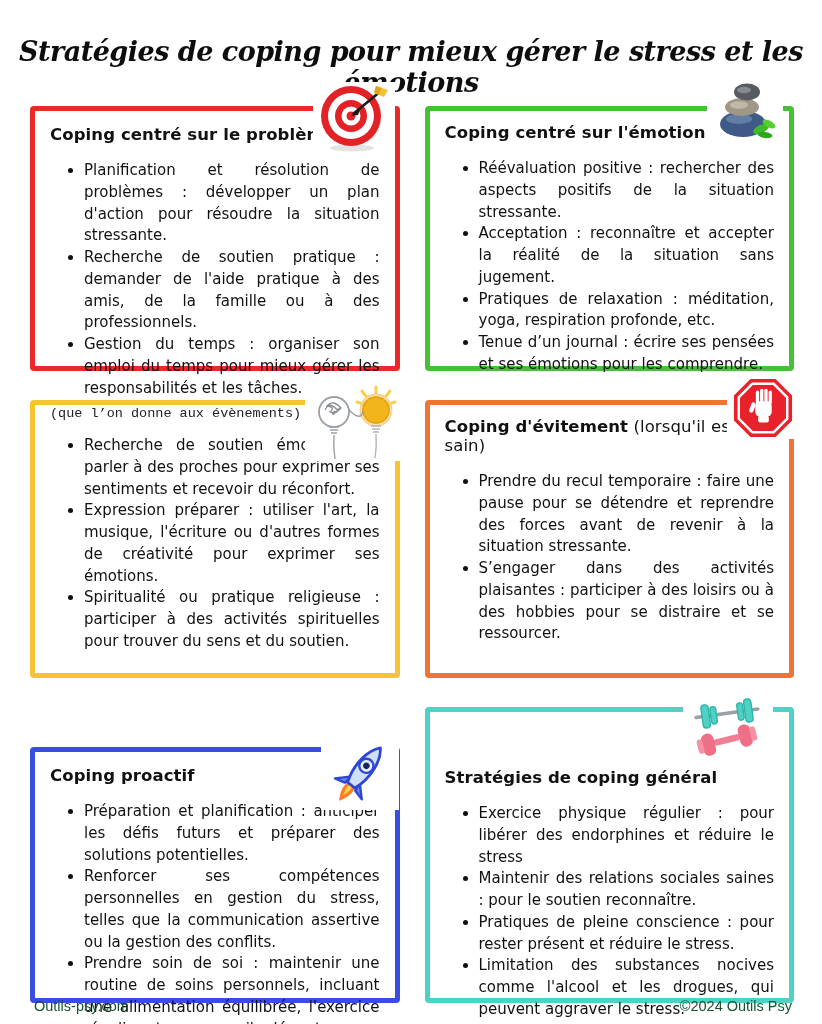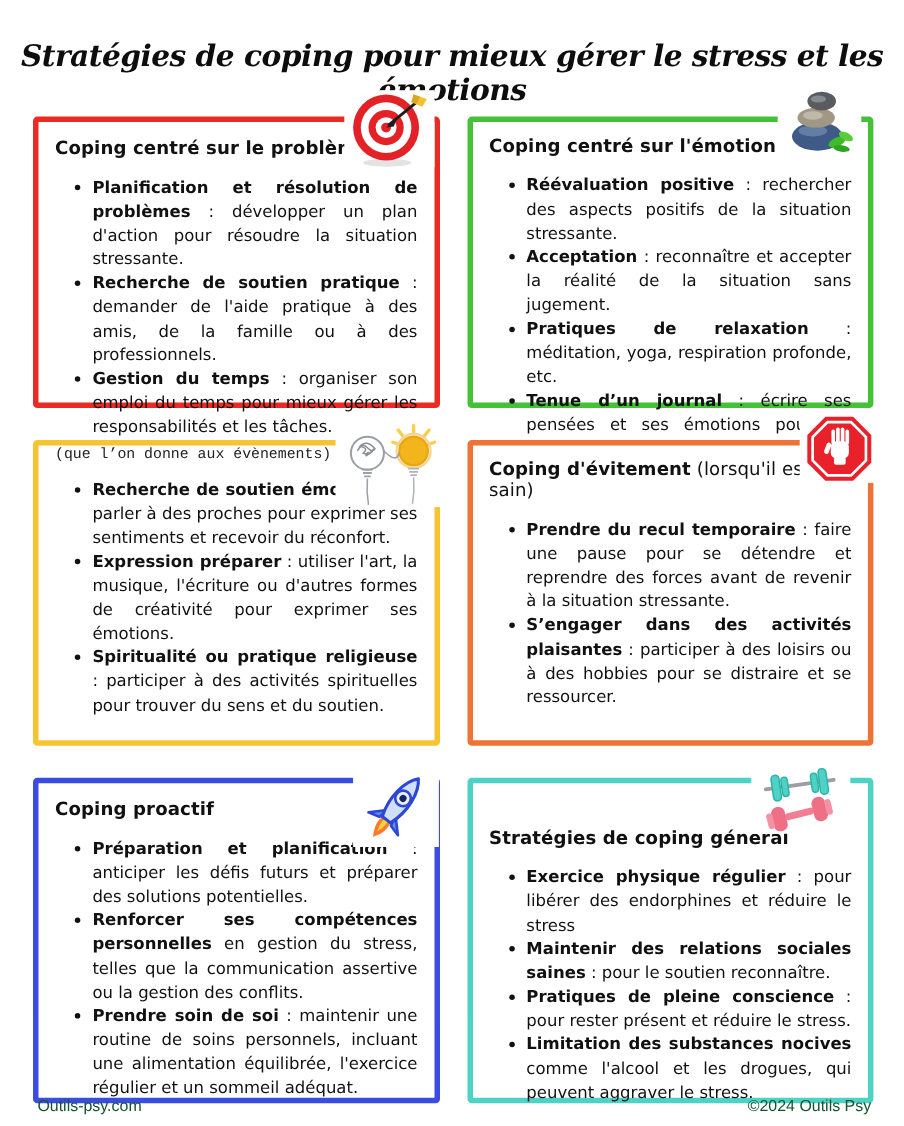--- a/index.html
+++ b/index.html
@@ -57,28 +57,28 @@
   .box ul{
     margin:0;
     padding:0 0 0 34px;
   }
   .box li{
     font-size:15px;
     line-height:1.45;
     text-align:justify;
     color:#111;
   }
-  .box li b{font-weight:700;}
+  .box li b{font-weight:400;}
   
   .b1{padding-top:14px;}
   .b2{}
   .b3{padding-top:14px;}
   .b4{}
   .b5{padding-top:14px;}
-  .b6{padding-top:40px;}
+  .b6{padding-top:56px;}
   
   .icon-wrap{
     position:absolute;
     background:#fff;
     padding:0 5px;
     line-height:0;
   }
   .i1{top:-29px;right:0px;}
   .i2{top:-32px;right:6px;}
   .i3{top:-20px;right:-16px;}
@@ -196,21 +196,21 @@
           </g>
         </svg>
       </div>
       <h2><b>Coping d'évitement</b><span class="hsuffix"> (lorsqu'il est sain)</span></h2>
       <ul>
         <li><b>Prendre du recul temporaire</b><span> : faire une pause pour se détendre et reprendre des forces avant de revenir à la situation stressante.</span></li>
         <li><b>S’engager dans des activités plaisantes</b><span> : participer à des loisirs ou à des hobbies pour se distraire et se ressourcer.</span></li>
       </ul>
     </section>
 
-    <section class="box b5" style="border-color: rgb(58, 77, 224);">
+    <section class="box b5" style="border-color: rgb(58, 77, 224); margin-top: 40px;">
       <div class="icon-wrap i5">
         <svg width="68" height="72" viewBox="0 0 72 76">
           <g transform="rotate(38 36 38)">
             <path d="M31,45 L18,58 L29,55 Z" fill="#5b8df2" stroke="#2d47d4" stroke-width="2.5" stroke-linejoin="round"></path>
             <path d="M41,45 L54,58 L43,55 Z" fill="#5b8df2" stroke="#2d47d4" stroke-width="2.5" stroke-linejoin="round"></path>
             <path d="M31,53 C29,62 33,69 36,74 C39,69 43,62 41,53 Z" fill="#ff7b2e"></path>
             <path d="M34,53 C33,59 35,64 36,67 C37,64 39,59 38,53 Z" fill="#ffd23e"></path>
             <path d="M36,3 C45,13 48,34 41,53 L31,53 C24,34 27,13 36,3 Z" fill="#cfdff8" stroke="#2d47d4" stroke-width="3" stroke-linejoin="round"></path>
             <circle cx="36" cy="27" r="7.5" fill="#e8eefc" stroke="#2d47d4" stroke-width="2.5"></circle>
             <circle cx="36" cy="27" r="3.4" fill="#17245e"></circle>

